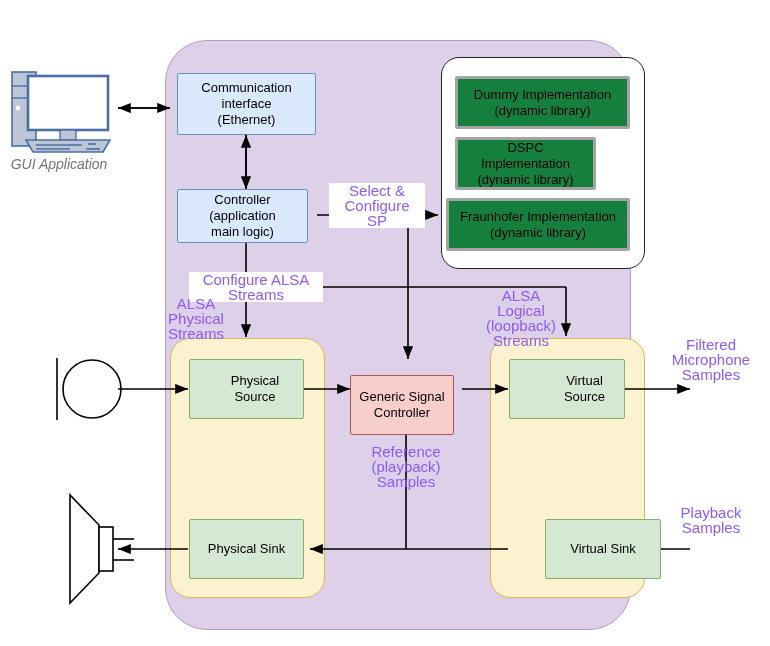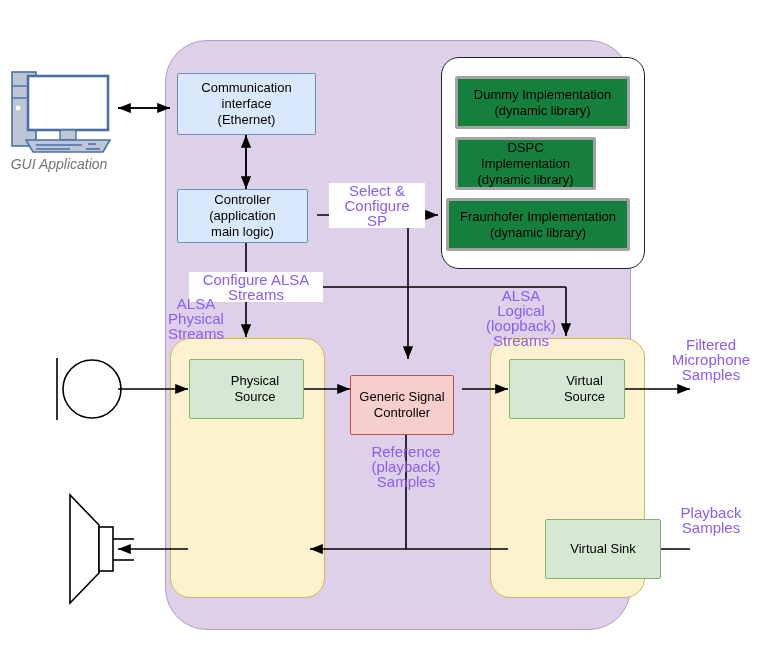--- a/index.html
+++ b/index.html
@@ -150,20 +150,21 @@
 
   <div class="abs node node-red" style="left:350px;top:359px;width:104px;height:60px;margin-top:16px;">
     <div>
       <div>Generic Signal</div>
       <div>Controller</div>
     </div>
   </div>
 
   <div class="abs node node-green" style="left:509px;top:359px;width:116px;height:60px;padding-left:40px;">Virtual Source</div>
 
+  <div class="abs node node-green" style="left:189px;top:519px;width:115px;height:60px;">Physical Sink</div>
 
   <div class="abs node node-green" style="left:509px;top:519px;width:116px;height:60px;margin-left:36px;">Virtual Sink</div>
 
   <div class="abs lbl lbl-white" style="left:329px;top:183px;width:96px;">
     <div>Select &amp; Configure</div>
     <div>SP</div>
   </div>
 
   <div class="abs lbl lbl-white" style="left:189px;top:272px;width:134px;">
     <div>Configure ALSA Streams</div>

